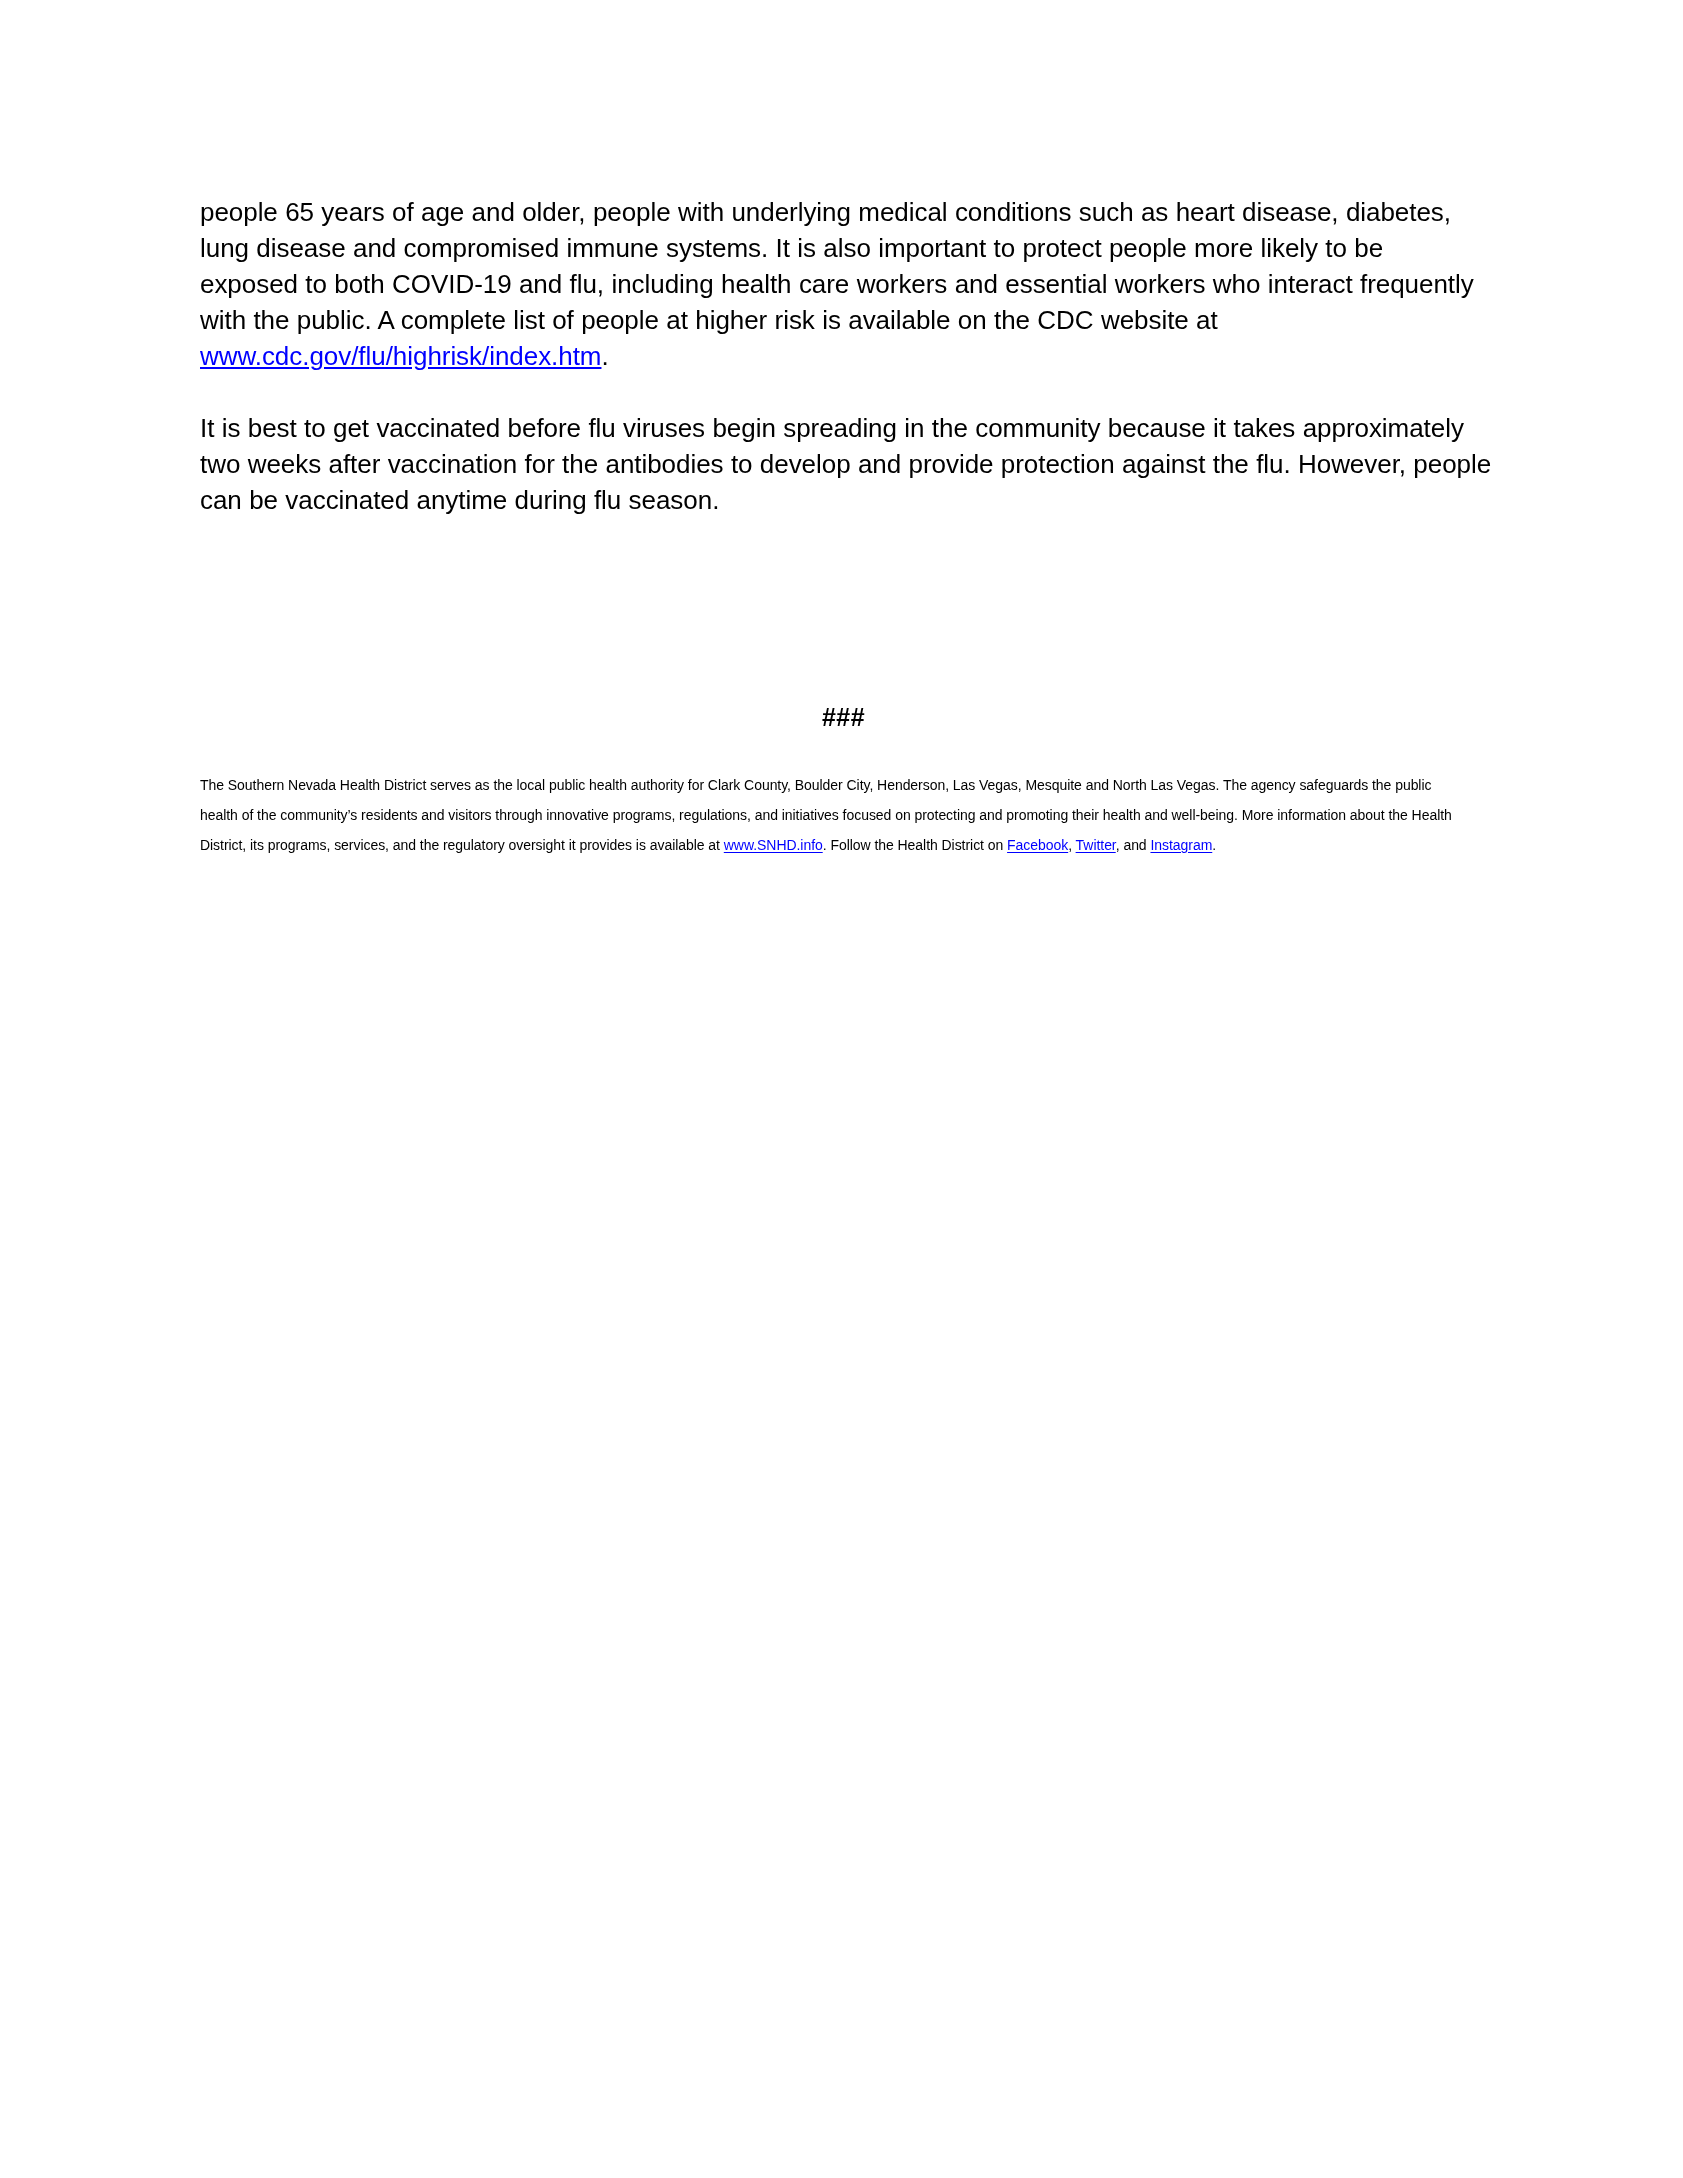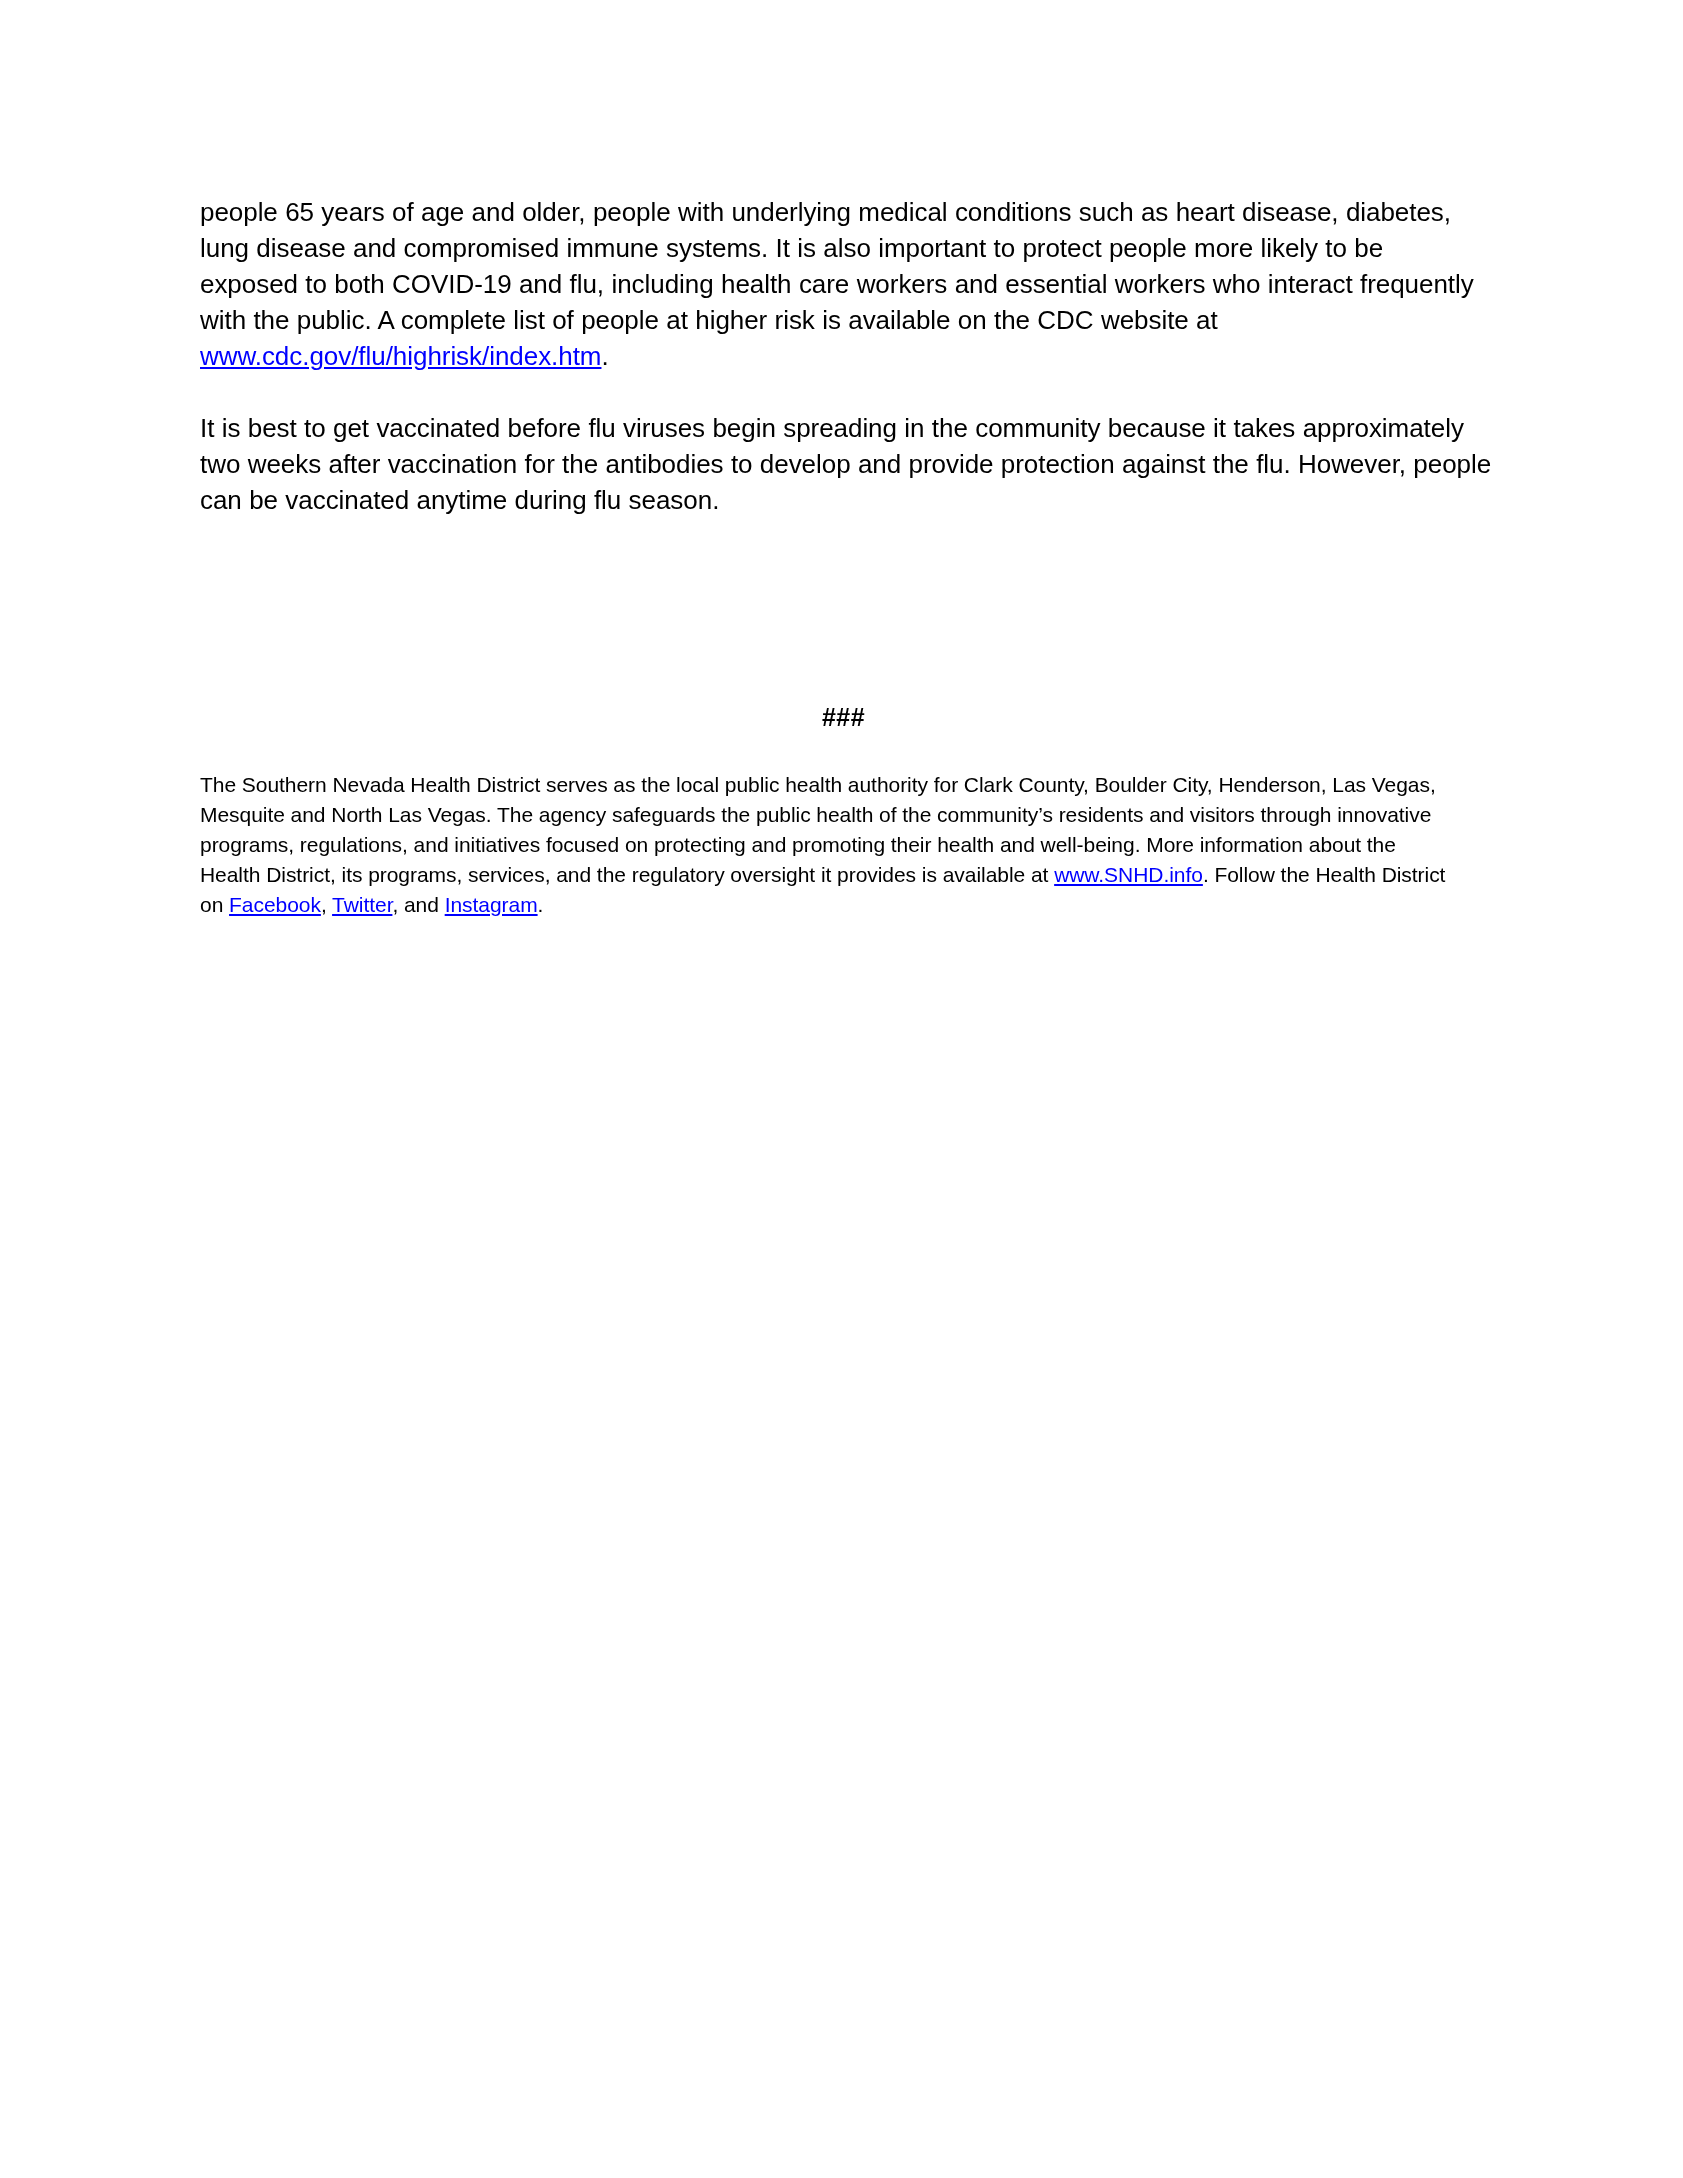--- a/index.html
+++ b/index.html
@@ -62,21 +62,21 @@
     letter-spacing: 0.5px;
     color: #000000;
   }
 
   
   .boilerplate {
     position: absolute;
     left: 200px;
     top: 770px;
     width: 1255px;
-    font-size: 21px;
+    font-size: 14px;
     line-height: 30px;
     color: #000000;
     letter-spacing: -0.05px;
   }
   .boilerplate a.link { text-underline-offset: 1.5px; }
 </style>
 </head>
 <body>
 
 <div class="page">

